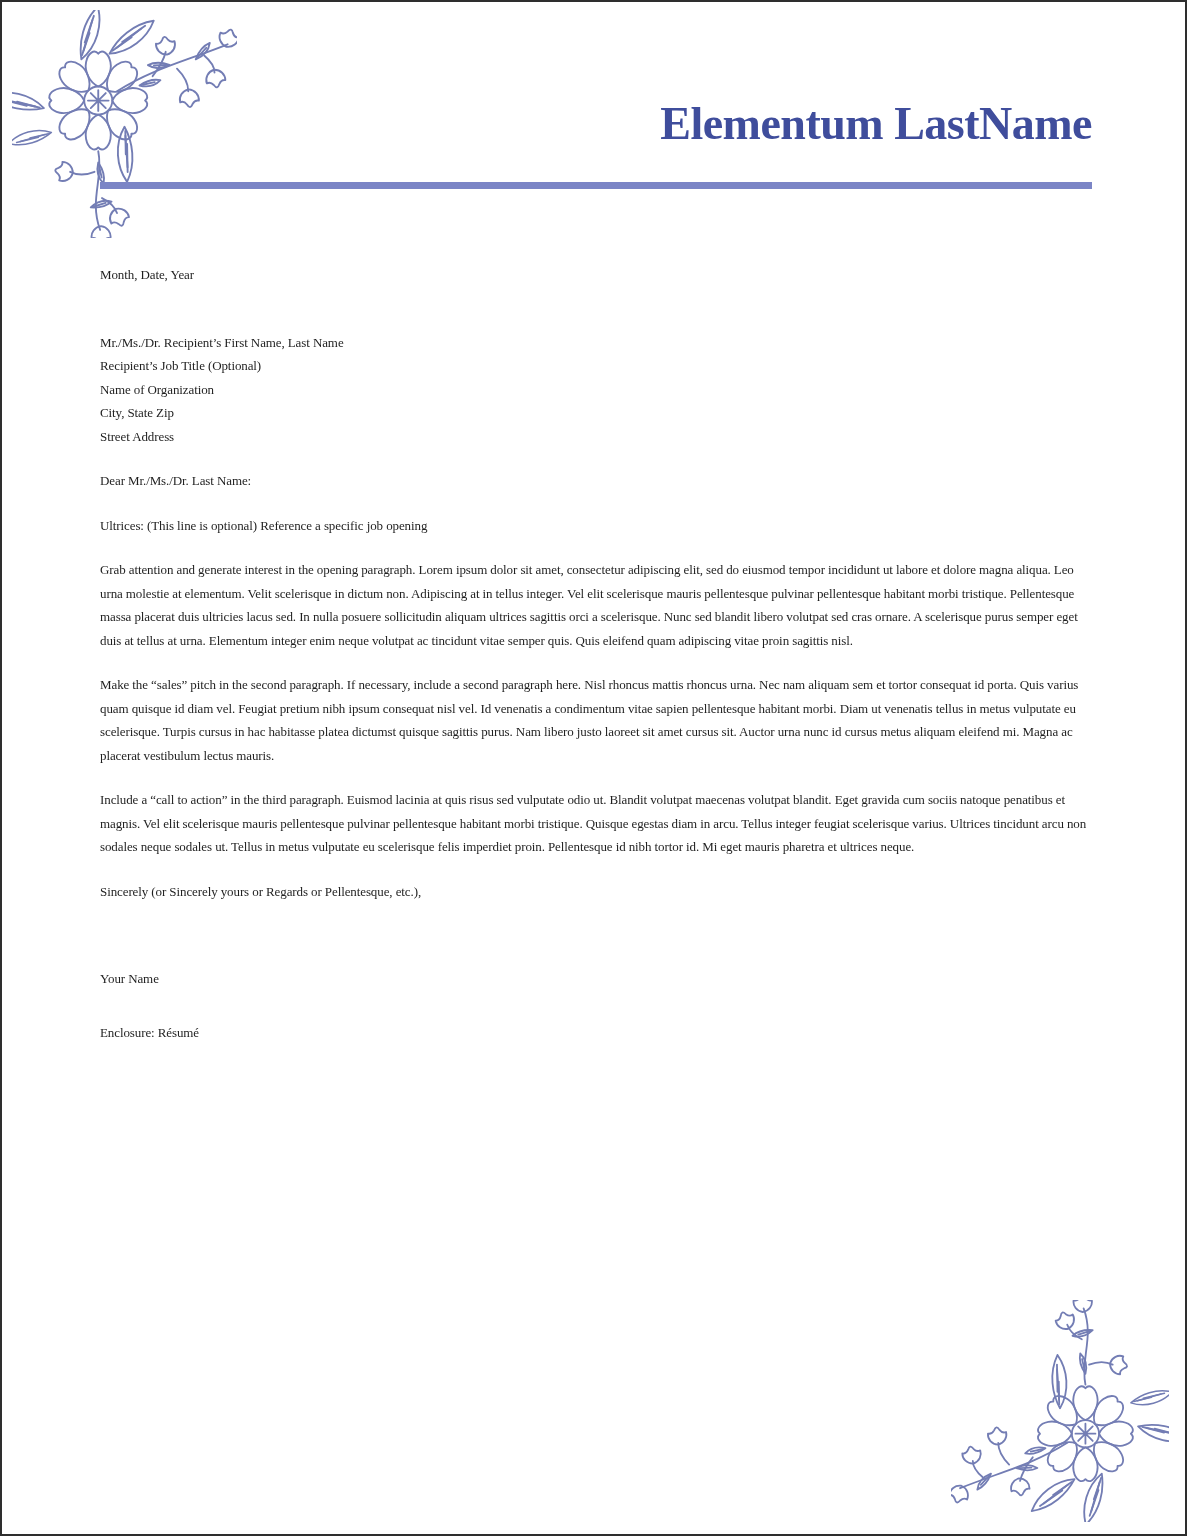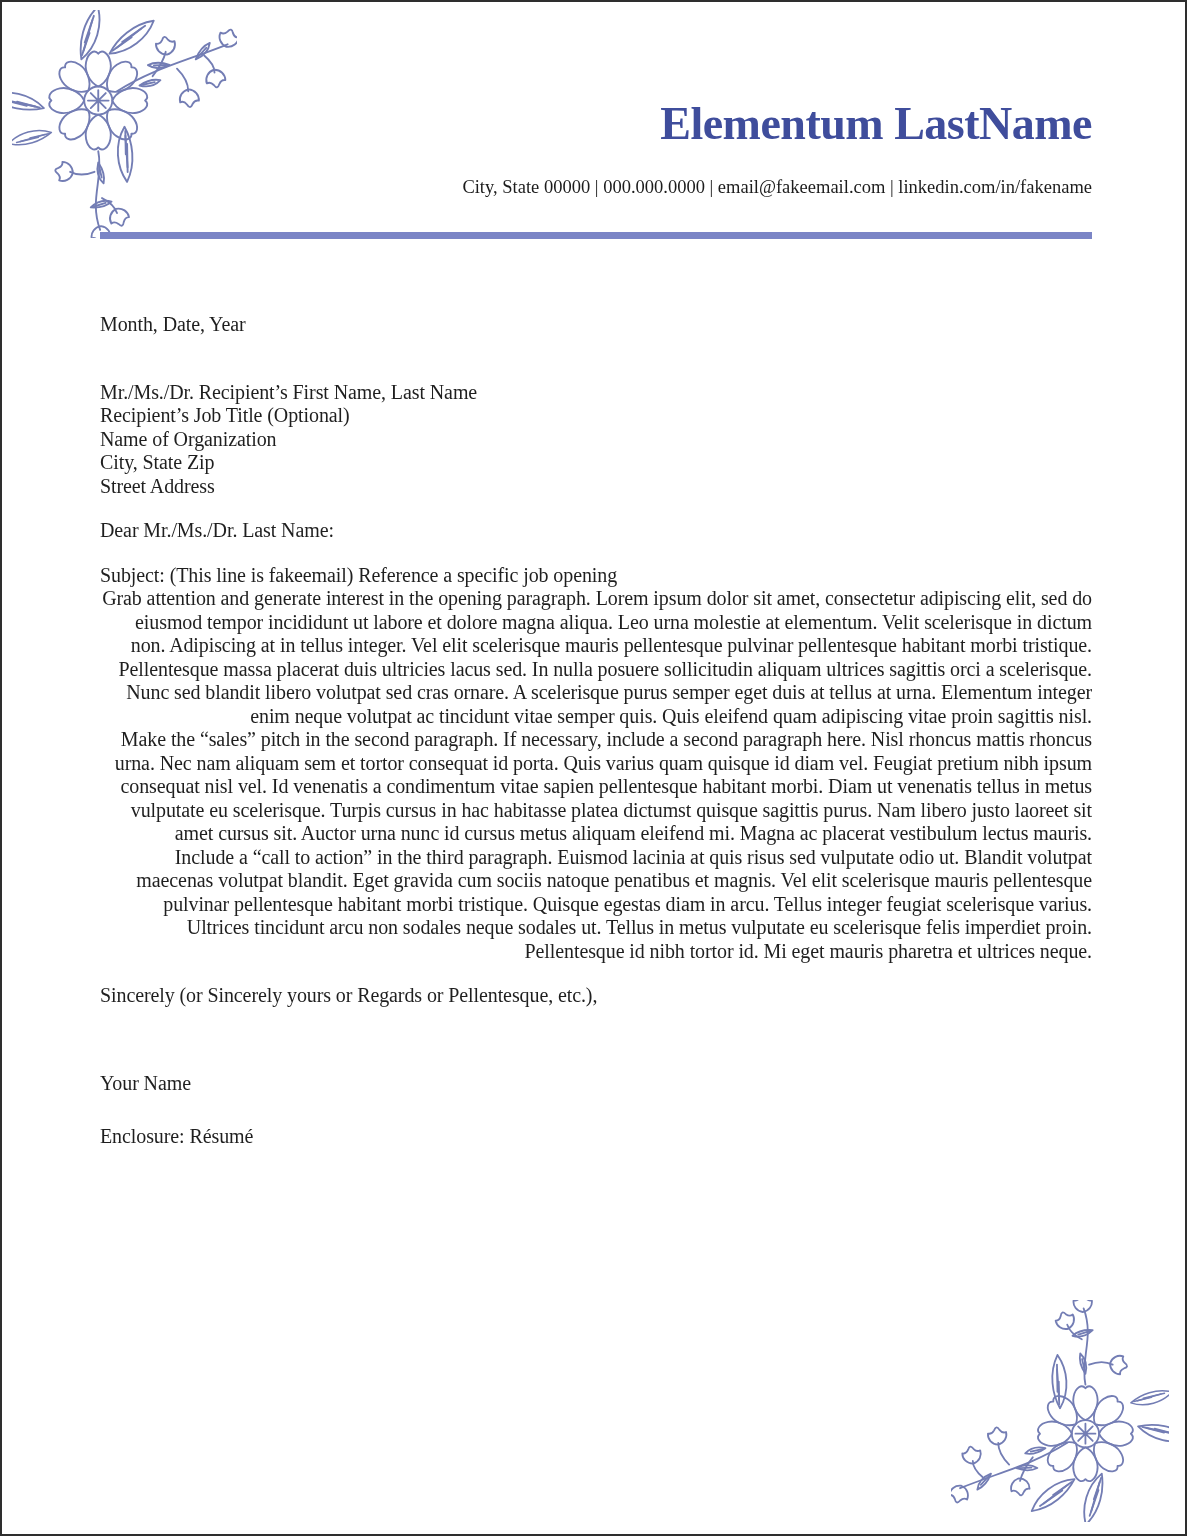--- a/index.html
+++ b/index.html
@@ -45,29 +45,29 @@
     margin-top:26px;
     font-size:18.5px;line-height:24px;
     color:#1c1c1c;
   }
   .rule{
     margin-top:33px;
     height:7px;width:100%;
     background:var(--rule-color);
   }
   .letter{
-    font-size:20px;line-height:23.5px;
+    font-size:13px;line-height:23.5px;
     letter-spacing:-0.1px;
     color:var(--body-color);
   }
   .date-line{margin-top:74px;}
   .recipient-block{margin-top:44px;}
   .salutation{margin-top:21px;}
   .subject-line{margin-top:21px;}
-  .para{text-align:right;}
+  .para{margin-top:21px;text-align:left;}
   .closing-line{margin-top:21px;}
   .signature-line{margin-top:64px;}
   .enclosure-line{margin-top:30px;}
   svg .ln{stroke:currentColor;fill:none;stroke-width:2;stroke-linecap:round;stroke-linejoin:round;}
 </style>
 </head>
 <body>
 
 <div class="page">
 
@@ -170,37 +170,36 @@
         <circle r="15"></circle>
         <path d="M-8,-8 L8,8 M-8,8 L8,-8 M0,-11 L0,11 M-11,0 L11,0"></path>
       </g>
     </g>
   </svg>
 
   <div class="content">
 
     <div class="header">
       <div class="doc-title">Elementum LastName</div>
-      <div class="contact-line">City, State 00000 | 000.000.0000 | email@fakeemail.com | linkedin.com/in/fakename</div>
       <div class="rule"></div>
     </div>
 
     <div class="letter">
       <div class="date-line">Month, Date, Year</div>
 
       <div class="recipient-block">
         <div>Mr./Ms./Dr. Recipient’s First Name, Last Name</div>
         <div>Recipient’s Job Title (Optional)</div>
         <div>Name of Organization</div>
         <div>City, State Zip</div>
         <div>Street Address</div>
       </div>
 
       <div class="salutation">Dear Mr./Ms./Dr. Last Name:</div>
-      <div class="subject-line">Subject: (This line is fakeemail) Reference a specific job opening</div>
+      <div class="subject-line">Ultrices: (This line is optional) Reference a specific job opening</div>
 
       <div class="para">Grab attention and generate interest in the opening paragraph. Lorem ipsum dolor sit amet, consectetur adipiscing elit, sed do eiusmod tempor incididunt ut labore et dolore magna aliqua. Leo urna molestie at elementum. Velit scelerisque in dictum non. Adipiscing at in tellus integer. Vel elit scelerisque mauris pellentesque pulvinar pellentesque habitant morbi tristique. Pellentesque massa placerat duis ultricies lacus sed. In nulla posuere sollicitudin aliquam ultrices sagittis orci a scelerisque. Nunc sed blandit libero volutpat sed cras ornare. A scelerisque purus semper eget duis at tellus at urna. Elementum integer enim neque volutpat ac tincidunt vitae semper quis. Quis eleifend quam adipiscing vitae proin sagittis nisl.</div>
       <div class="para">Make the “sales” pitch in the second paragraph. If necessary, include a second paragraph here. Nisl rhoncus mattis rhoncus urna. Nec nam aliquam sem et tortor consequat id porta. Quis varius quam quisque id diam vel. Feugiat pretium nibh ipsum consequat nisl vel. Id venenatis a condimentum vitae sapien pellentesque habitant morbi. Diam ut venenatis tellus in metus vulputate eu scelerisque. Turpis cursus in hac habitasse platea dictumst quisque sagittis purus. Nam libero justo laoreet sit amet cursus sit. Auctor urna nunc id cursus metus aliquam eleifend mi. Magna ac placerat vestibulum lectus mauris.</div>
       <div class="para">Include a “call to action” in the third paragraph. Euismod lacinia at quis risus sed vulputate odio ut. Blandit volutpat maecenas volutpat blandit. Eget gravida cum sociis natoque penatibus et magnis. Vel elit scelerisque mauris pellentesque pulvinar pellentesque habitant morbi tristique. Quisque egestas diam in arcu. Tellus integer feugiat scelerisque varius. Ultrices tincidunt arcu non sodales neque sodales ut. Tellus in metus vulputate eu scelerisque felis imperdiet proin. Pellentesque id nibh tortor id. Mi eget mauris pharetra et ultrices neque.</div>
 
       <div class="closing-line">Sincerely (or Sincerely yours or Regards or Pellentesque, etc.),</div>
       <div class="signature-line">Your Name</div>
       <div class="enclosure-line">Enclosure: Résumé</div>
     </div>
 

